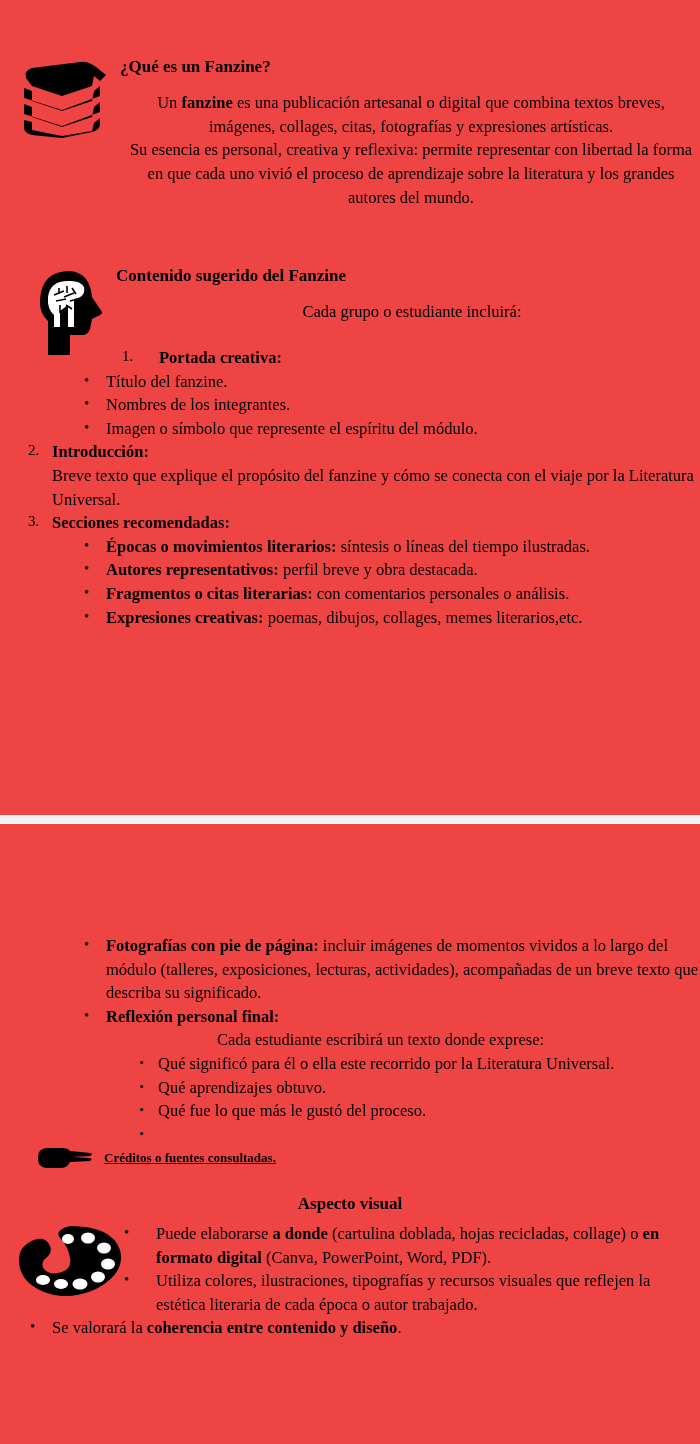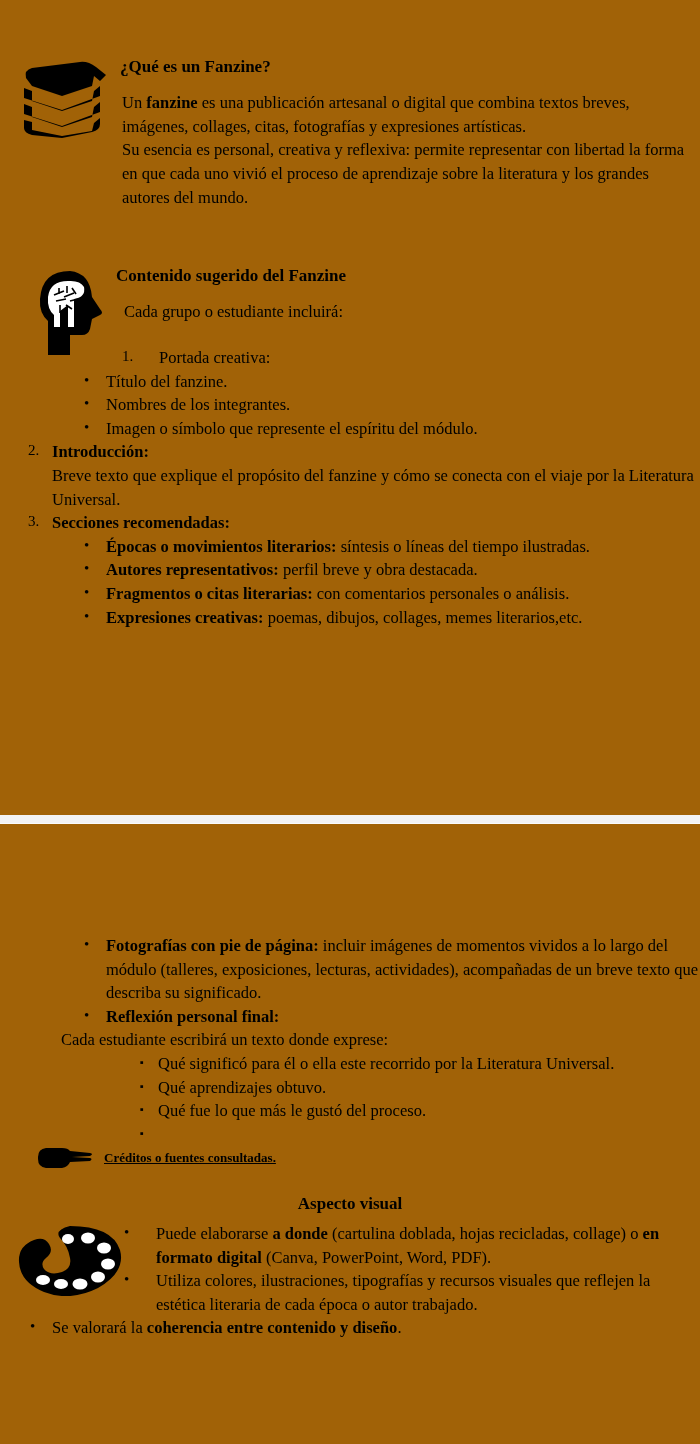--- a/index.html
+++ b/index.html
@@ -9,21 +9,21 @@
   }
   body {
     width: 700px;
     font-family: "Liberation Serif", "DejaVu Serif", serif;
     color: #000000;
     -webkit-font-smoothing: antialiased;
   }
   .page {
     position: relative;
     width: 700px;
-    background: #a16207;
+    background: #ef4444;
     box-sizing: border-box;
   }
   .page-one { height: 815px; padding: 0; }
   .page-break {
     width: 700px;
     height: 8px;
     background: #f2f2f3;
     border-bottom: 1px solid #fafafa;
   }
   .page-two { min-height: 621px; }
@@ -39,41 +39,41 @@
   .heading-indent-1 { margin-left: 122px; }
   .heading-indent-2 { margin-left: 126px; }
   .heading-indent-3 { margin-left: 128px; text-align: center; }
 
   
   p.body-text {
     font-size: 16.5px;
     line-height: 1.43;
     margin: 0;
     padding: 0;
-    text-align: left;
+    text-align: center;
   }
   .bold { font-weight: bold; }
 
   
   .icon-float {
     float: left;
     display: block;
   }
   .icon-books { width: 96px; height: 78px; margin: 4px 8px 2px 16px; }
   .icon-brain { width: 72px; height: 88px; margin: 4px 10px 2px 34px; }
   .icon-palette { width: 108px; height: 72px; margin: 2px 10px 2px 16px; }
   .icon-hand { width: 58px; height: 26px; margin: 0 10px 0 0; flex: 0 0 auto; }
 
   .clearfix::after { content: ""; display: block; clear: both; }
   .num-marker {
     position: absolute;
     font-size: 15px;
   }
   .li-first .num-marker { left: 122px; }
-  .li-first .li-head { margin-left: 159px; font-weight: normal; }
+  .li-first .li-head { margin-left: 159px; font-weight: bold; }
   .li-rest  .num-marker { left: 28px; }
   .li-rest  .li-head { margin-left: 52px; font-weight: bold; }
   .li-rest  .li-sub  { margin-left: 52px; }
 
   ul.bullet-list, ul.square-list {
     margin: 0;
     padding: 0;
     list-style: none;
     font-size: 16.5px;
     line-height: 1.43;

